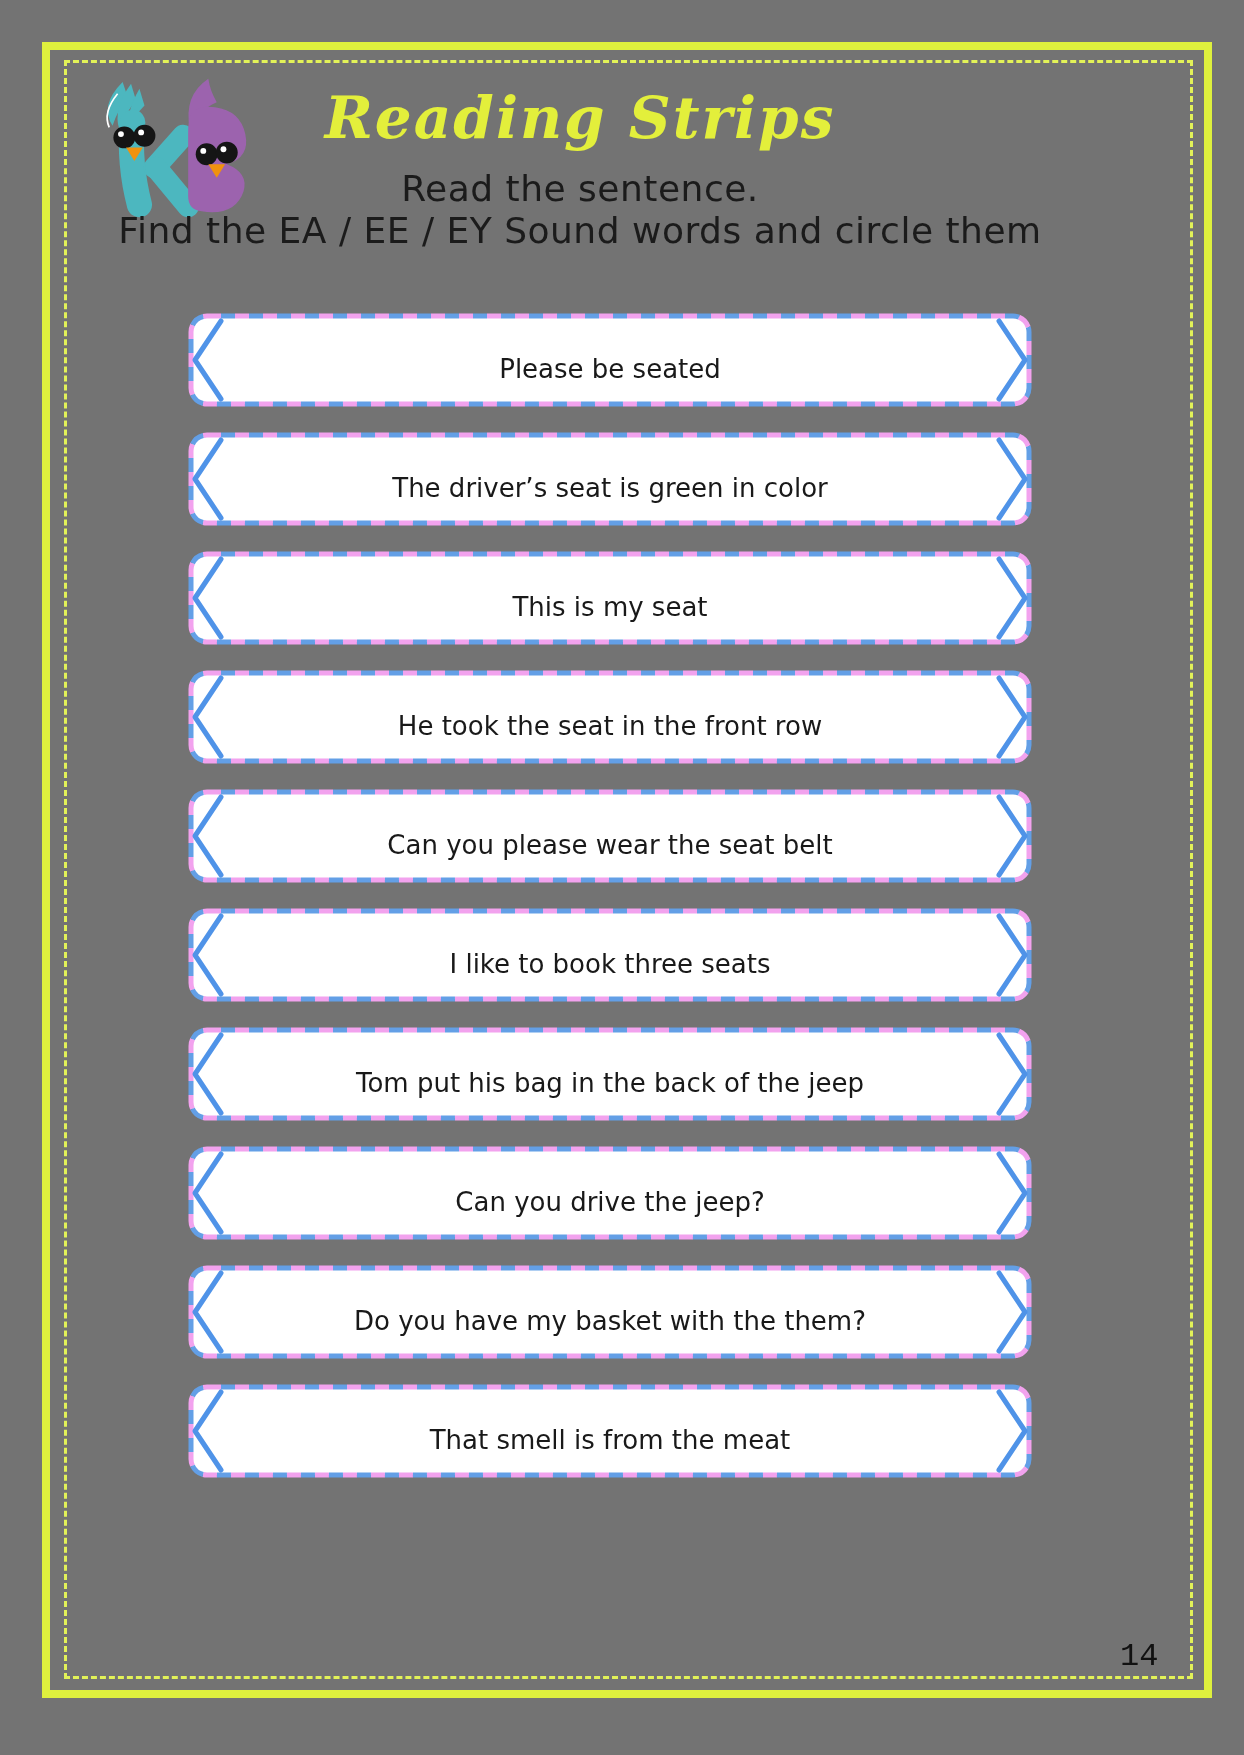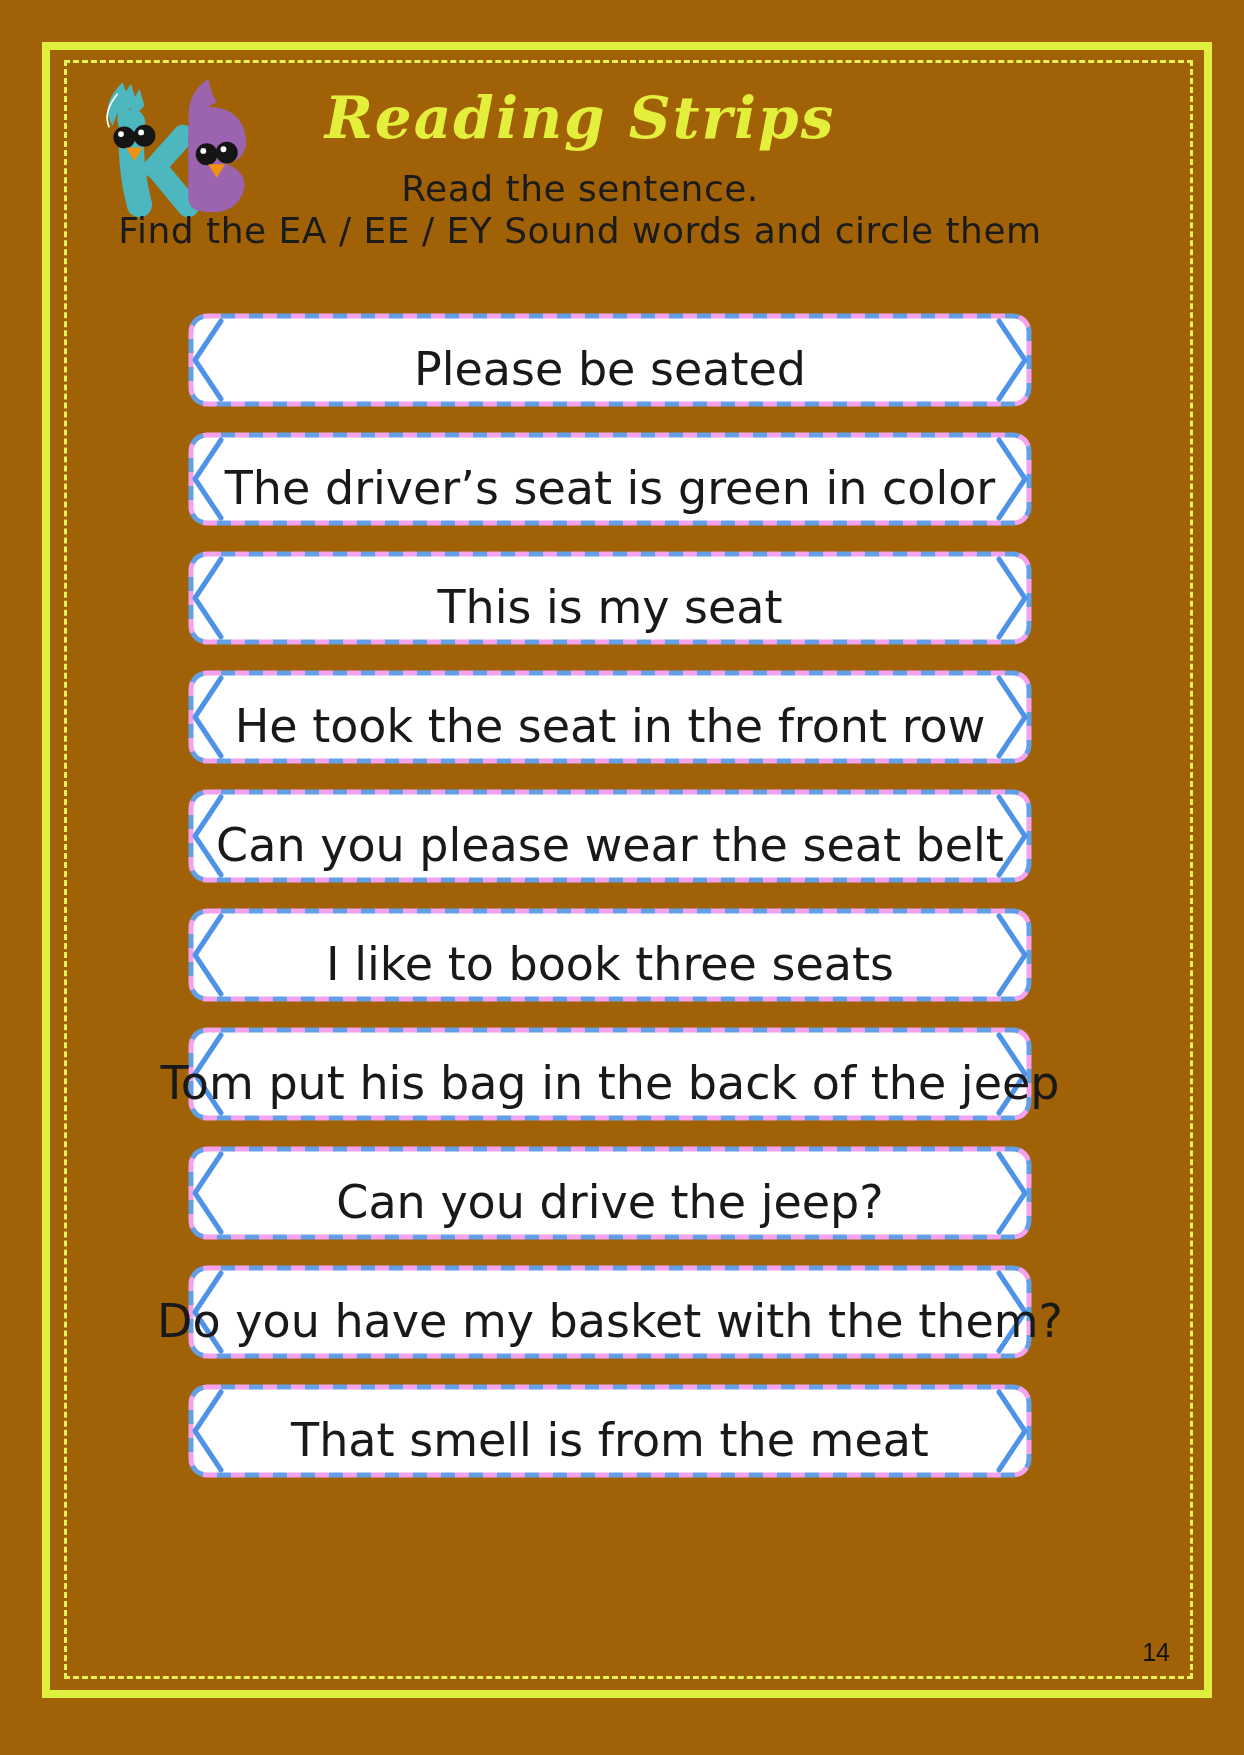--- a/index.html
+++ b/index.html
@@ -1,19 +1,19 @@
 <!DOCTYPE html>
 <html><head>
 <meta charset="utf-8">
 <style>
   html,body{margin:0;padding:0;background:#ffffff;}
   .page{
     position:relative;
     width:1244px;height:1755px;
-    background:#a16207;
+    background:#737373;
     overflow:hidden;
     font-family:"DejaVu Sans", sans-serif;
   }
   
   .frame-solid{
     position:absolute;left:42px;top:42px;right:32px;bottom:57px;
     border:8px solid #def03d;
   }
   .frame-dashed{
     position:absolute;left:64px;top:60px;right:51px;bottom:76px;
@@ -38,33 +38,33 @@
   
   .strips{position:absolute;left:188px;top:313px;width:844px;}
   .strip{
     position:relative;width:844px;height:94px;
     margin-bottom:25px;
   }
   .strip svg{position:absolute;left:0;top:0;width:844px;height:94px;}
   .strip .sentence{
     position:absolute;left:40px;right:40px;top:0;height:112px;
     display:flex;align-items:center;justify-content:center;
-    font-size:46px;color:#191919;
+    font-size:26px;color:#191919;
     white-space:nowrap;
   }
   
   .copyright{
     position:absolute;left:0;top:1644px;width:1114px;text-align:center;
     font-family:"Liberation Sans", sans-serif;
     font-size:19px;color:#111111;
   }
   .page-number{
-    position:absolute;left:1120px;top:1638px;width:50px;text-align:right;
-    font-family:Liberation Sans, sans-serif;
-    font-size:25px;color:#111111;
+    position:absolute;left:1120px;top:1638px;width:50px;text-align:left;
+    font-family:Liberation Mono, monospace;
+    font-size:32px;color:#111111;
   }
 </style>
 </head>
 <body>
 
 <div class="page">
 
   <div class="frame-solid"></div>
   <div class="frame-dashed"></div>
 

